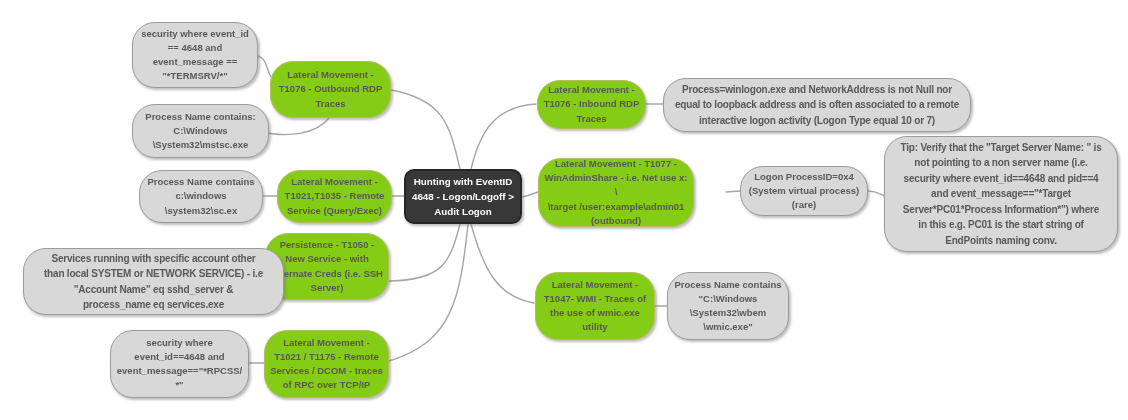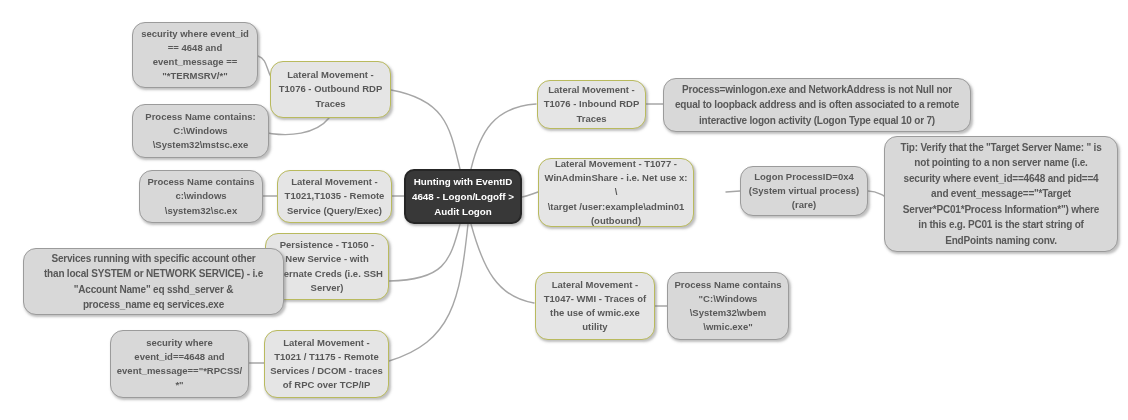--- a/index.html
+++ b/index.html
@@ -9,33 +9,33 @@
     background:#ffffff;
     font-family:"Liberation Sans", sans-serif;
     overflow:hidden;
   }
   #wires{position:absolute;left:0;top:0;width:1128px;height:420px;}
   #wires path{fill:none;stroke:#a6a6a6;stroke-width:1.4;stroke-linecap:round;}
   .node{
     position:absolute;
     box-sizing:border-box;
     display:flex;align-items:center;justify-content:center;
-    border-radius:13px;
+    border-radius:23px;
     padding:3px 5px;
     box-shadow:1.5px 2px 2.5px rgba(110,110,110,0.45);
     text-align:center;
   }
   .node .lbl{
     white-space:pre-line;
     font-weight:700;
     font-size:9.5px;
     line-height:1.5;
     color:#585858;
   }
-  .yellow{background:#e5e5e5;border:1.3px solid #b9ba5e;}
+  .yellow{background:#84cc16;border:1.3px solid #b9ba5e;}
   .gray{background:#d8d8d8;border:1.3px solid #9b9b9b;}
   .root{background:#383838;border:2px solid #262626;border-radius:10px;}
   .root .lbl{color:#ffffff;font-size:9.8px;line-height:1.55;}
   .dense .lbl{font-size:10px;letter-spacing:-0.2px;line-height:1.55;}
 </style>
 </head>
 <body>
 
 <div id="canvas">
 

